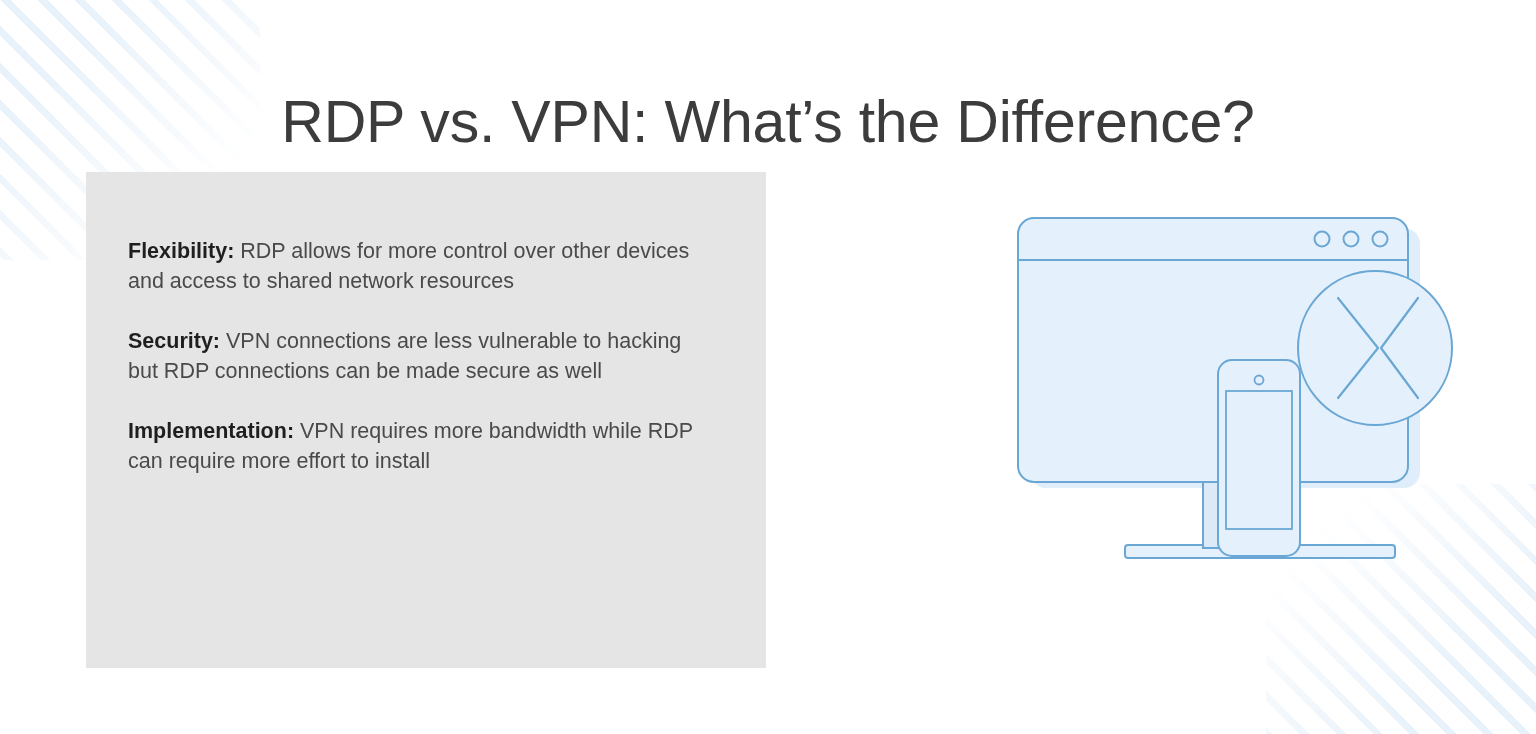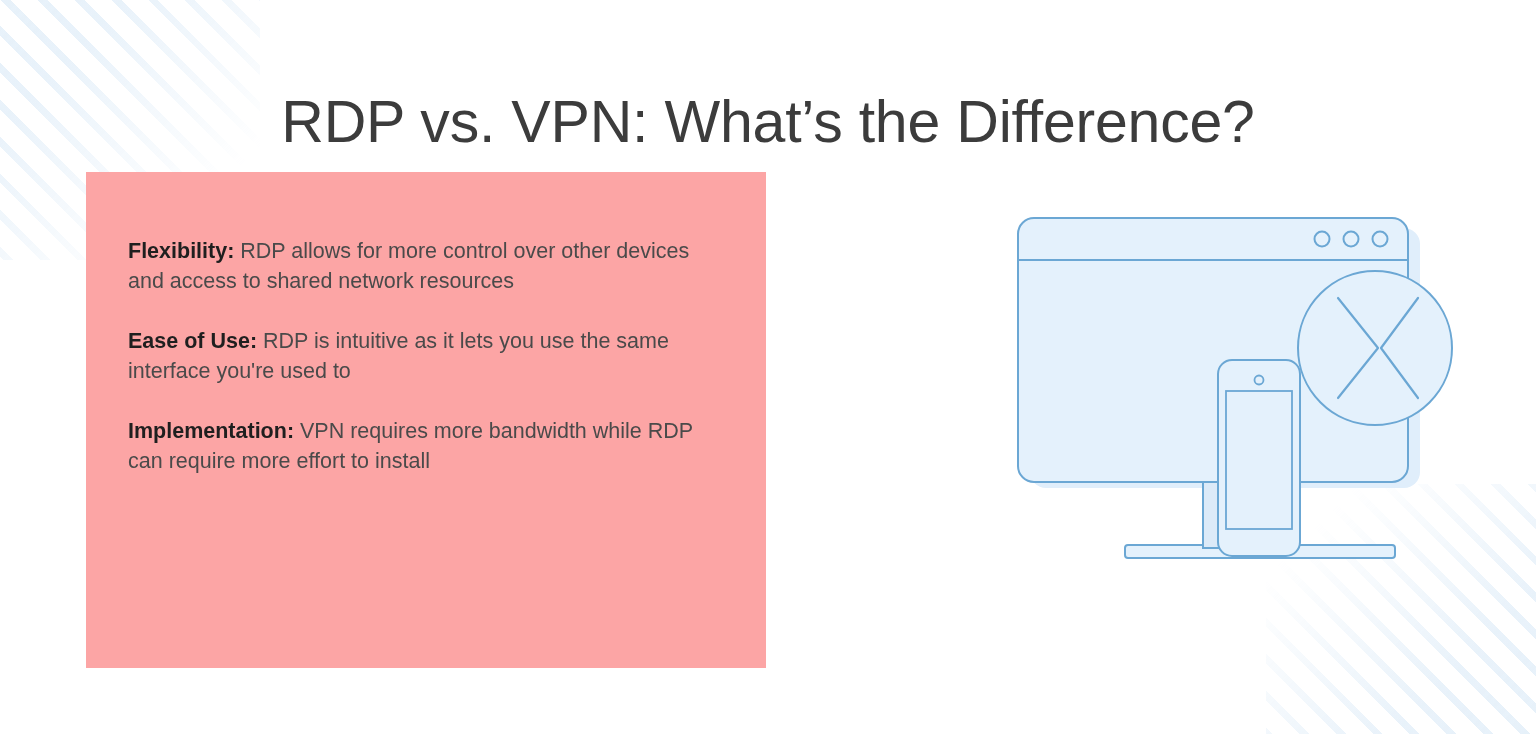--- a/index.html
+++ b/index.html
@@ -72,21 +72,21 @@
     white-space: nowrap;
   }
 
   
   #info-box {
     position: absolute;
     left: 86px;
     top: 172px;
     width: 680px;
     height: 496px;
-    background: #fca5a5;
+    background: #e5e5e5;
     box-sizing: border-box;
     padding: 42px 68px 0 42px;
   }
   .bullet {
     font-size: 21.5px;
     line-height: 30.5px;
     color: #4a4a4a;
     margin-bottom: 29px;
     max-width: 600px;
   }
@@ -115,24 +115,24 @@
   <div class="stripes stripes-br"></div>
 
   <h1 id="page-title">RDP vs. VPN: What’s the Difference?</h1>
 
   <div id="info-box">
 
     <p class="bullet">
       <span class="lead">Flexibility:</span><span> RDP allows for more control over other devices and access to shared network resources</span>
     </p>
 
+    <p class="bullet">
+      <span class="lead">Security:</span><span> VPN connections are less vulnerable to hacking but RDP connections can be made secure as well</span>
+    </p>
 
-    <p class="bullet">
-      <span class="lead">Ease of Use:</span><span> RDP is intuitive as it lets you use the same interface you're used to</span>
-    </p>
 
     <p class="bullet">
       <span class="lead">Implementation:</span><span> VPN requires more bandwidth while RDP can require more effort to install</span>
     </p>
 
   </div>
 
   <div id="illustration">
     <svg width="480" height="400" viewBox="0 0 480 400" xmlns="http://www.w3.org/2000/svg">
 

